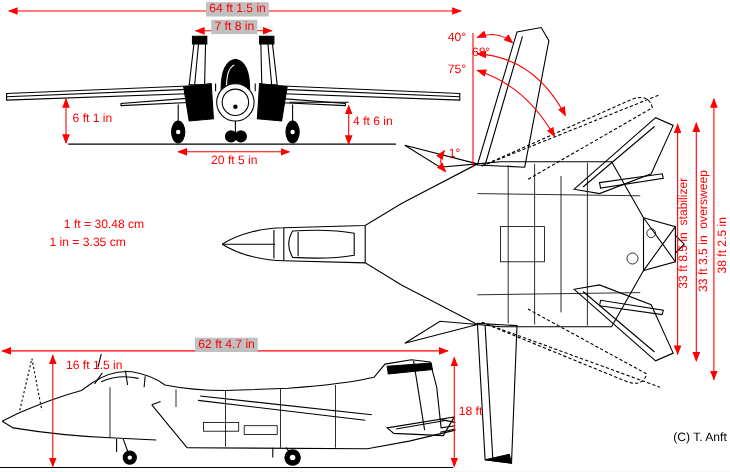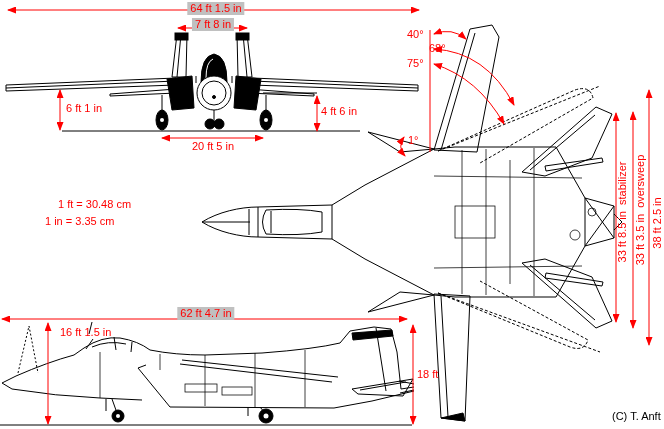--- a/index.html
+++ b/index.html
@@ -193,14 +193,14 @@
   <span class="lbl" style="left:45px;top:215px;">1 in = 3.35 cm</span>
 
   <span class="lbl bg cx" style="left:206px;top:307px;">62 ft 4.7 in</span>
   <span class="lbl" style="left:60px;top:326px;">16 ft 1.5 in</span>
   <span class="lbl" style="left:417px;top:368px;">18 ft</span>
 
   <span class="lbl vlabel" style="left:622px;top:212px;">33 ft 8.5 in  stabilizer</span>
   <span class="lbl vlabel" style="left:640px;top:210px;">33 ft 3.5 in  oversweep</span>
   <span class="lbl vlabel" style="left:657px;top:223px;">38 ft 2.5 in</span>
 
-  <span class="lbl black" style="left:612px;top:410px;">(C) T. Anft</span>
+  <span class="lbl black" style="left:612px;top:392px;">(C) T. Anft</span>
 </div>
 
 </body></html>

